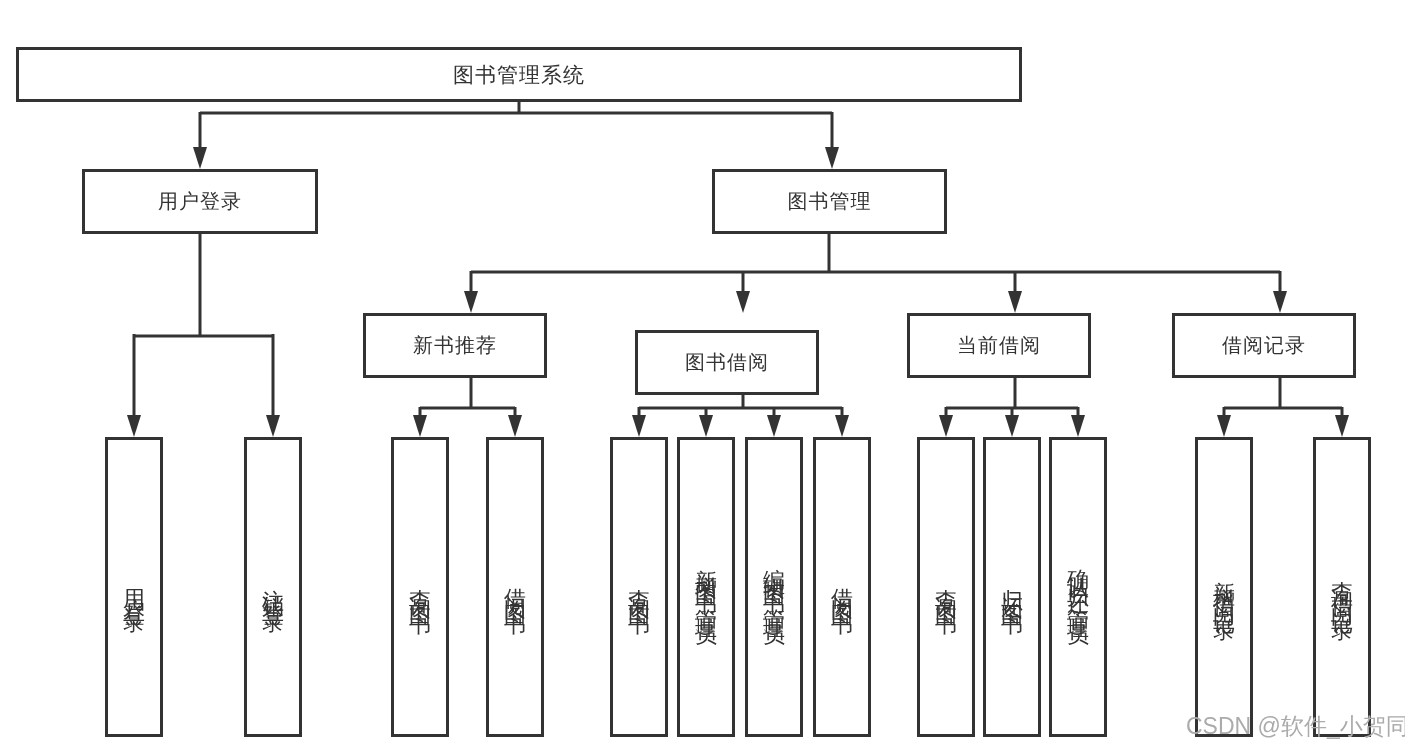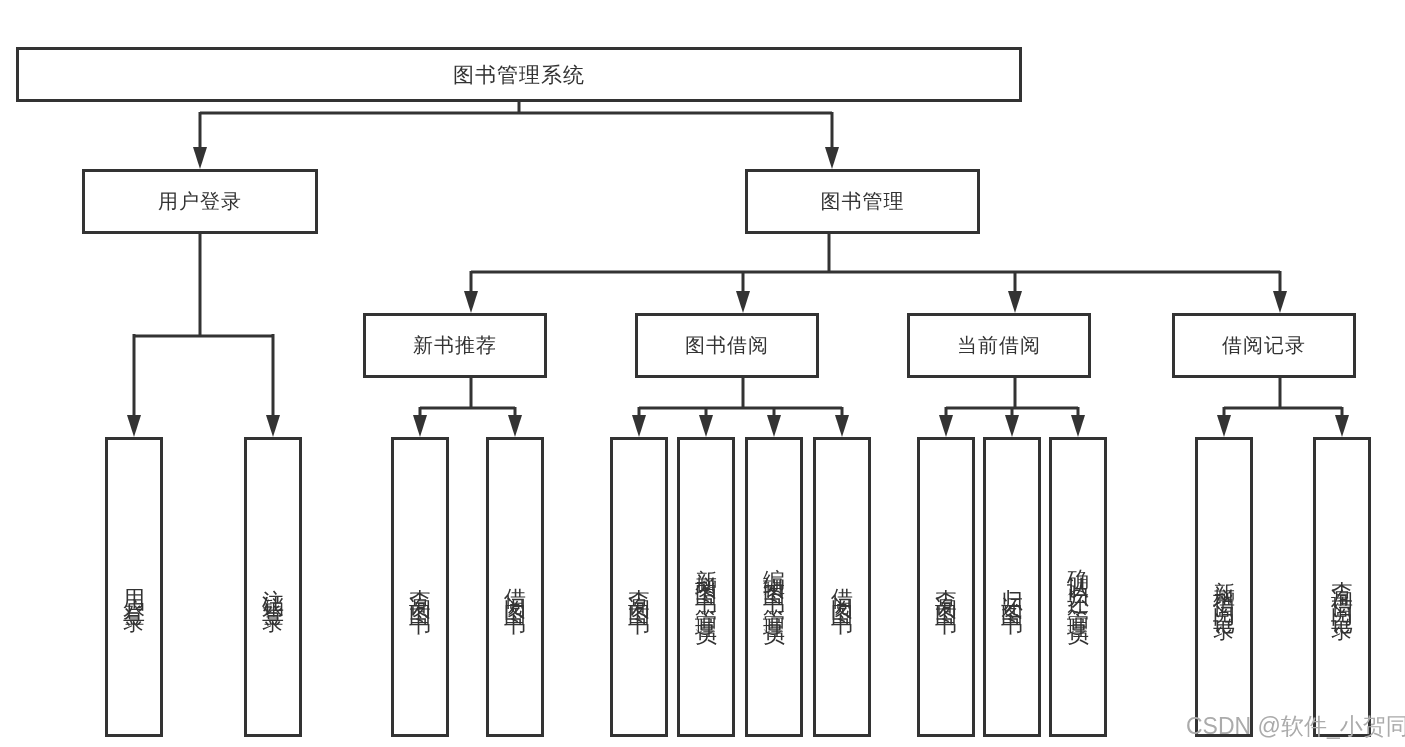--- a/index.html
+++ b/index.html
@@ -148,28 +148,28 @@
     </g>
   </svg>
 
   <div class="node node-root node-h">
     <span>图书管理系统</span>
   </div>
 
   <div class="node node-l2 node-h" style="left:82px;">
     <span>用户登录</span>
   </div>
-  <div class="node node-l2 node-h" style="left:712px;width:235px;margin-left:33px;">
+  <div class="node node-l2 node-h" style="left:712px;width:235px;">
     <span>图书管理</span>
   </div>
 
   <div class="node node-l3 node-h" style="left:363px;">
     <span>新书推荐</span>
   </div>
-  <div class="node node-l3 node-h" style="left:635px;">
+  <div class="node node-l3 node-h" style="left:635px;margin-top:17px;">
     <span>图书借阅</span>
   </div>
   <div class="node node-l3 node-h" style="left:907px;font-family:Liberation Mono, monospace;">
     <span>当前借阅</span>
   </div>
   <div class="node node-l3 node-h" style="left:1172px;">
     <span>借阅记录</span>
   </div>
 
   <div class="node node-leaf" style="left:105px;">

